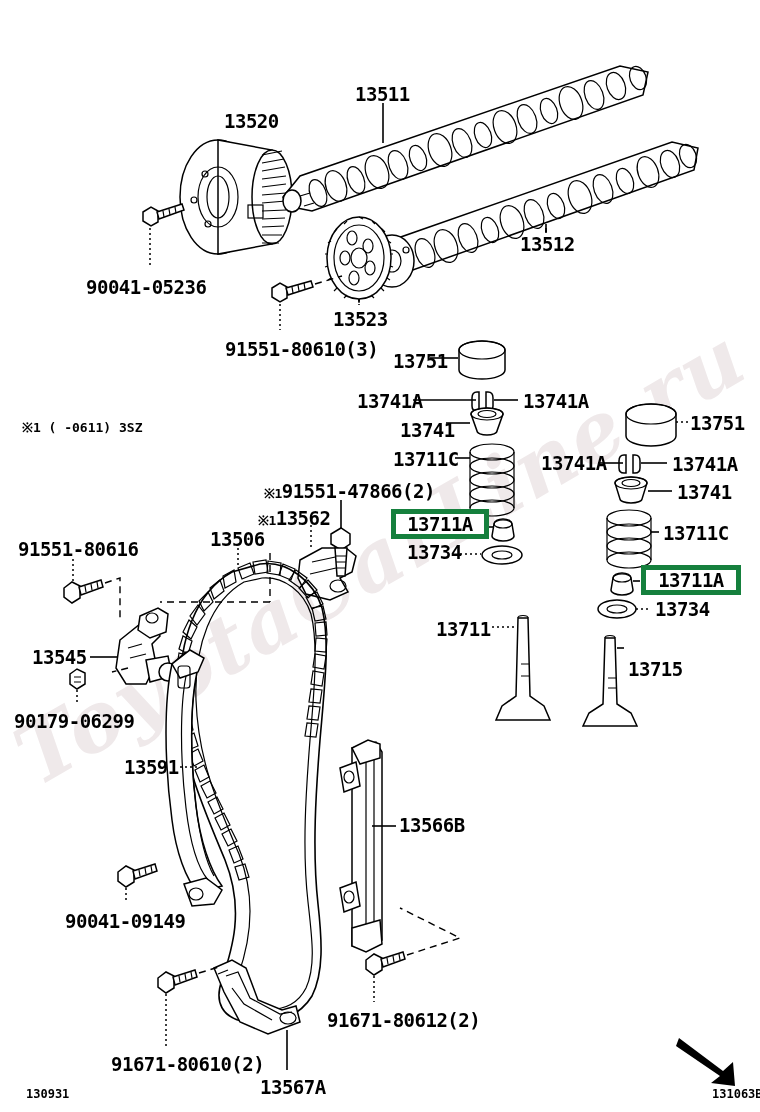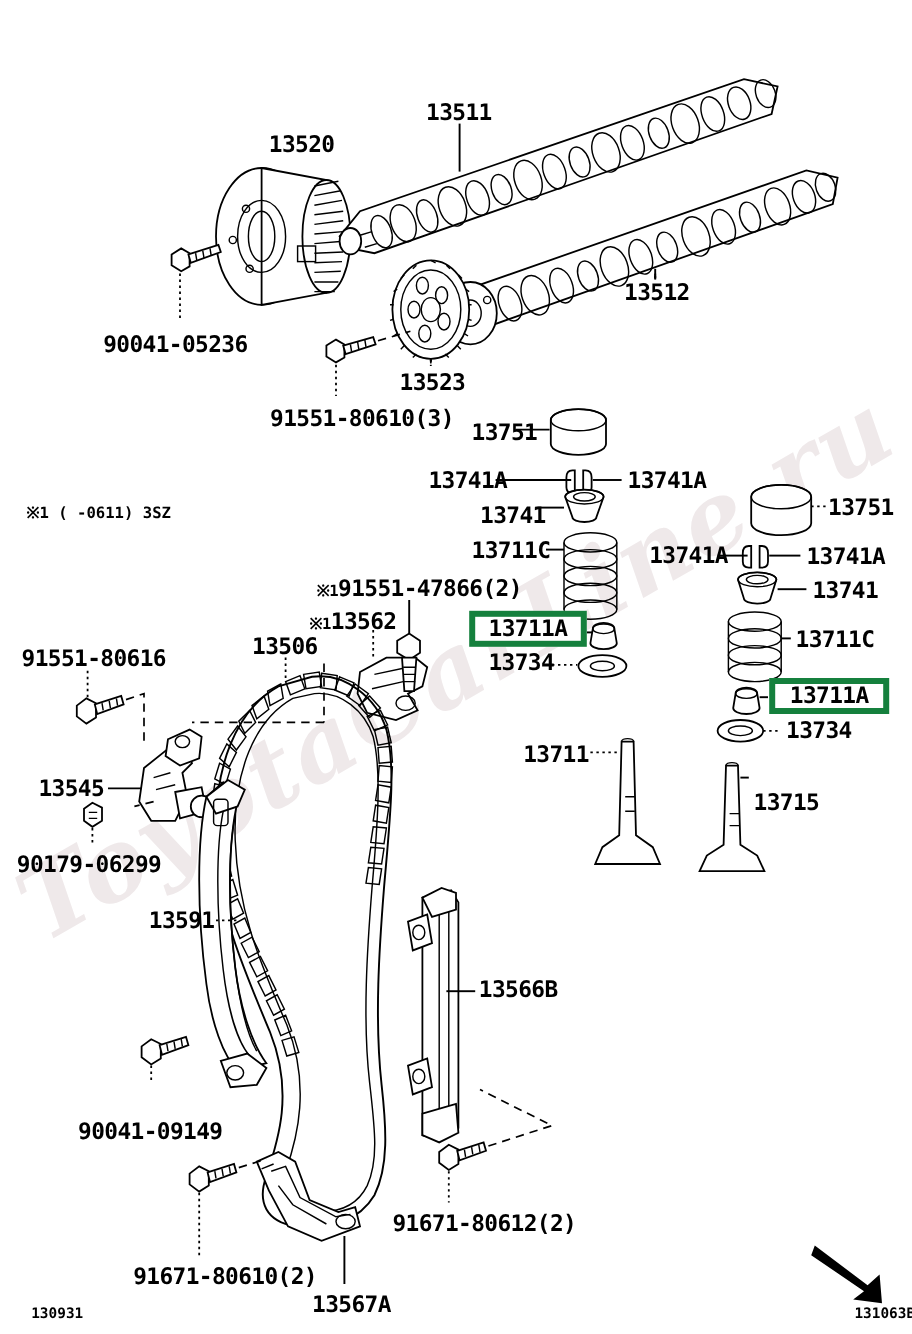--- a/index.html
+++ b/index.html
@@ -429,21 +429,21 @@
     <div class="lbl" style="left:407px;top:543px;">13734</div>
     <div class="lbl" style="left:655px;top:600px;">13734</div>
     <div class="lbl" style="left:436px;top:620px;">13711</div>
     <div class="lbl" style="left:628px;top:660px;">13715</div>
     <div class="lbl" style="left:210px;top:530px;">13506</div>
     <div class="lbl" style="left:18px;top:540px;">91551-80616</div>
     <div class="lbl" style="left:32px;top:648px;">13545</div>
     <div class="lbl" style="left:14px;top:712px;">90179-06299</div>
     <div class="lbl" style="left:124px;top:758px;">13591</div>
     <div class="lbl" style="left:399px;top:816px;">13566B</div>
-    <div class="lbl" style="left:65px;top:912px;margin-top:22px;">90041-09149</div>
+    <div class="lbl" style="left:65px;top:912px;">90041-09149</div>
     <div class="lbl" style="left:327px;top:1011px;">91671-80612(2)</div>
     <div class="lbl" style="left:111px;top:1055px;">91671-80610(2)</div>
     <div class="lbl" style="left:260px;top:1078px;">13567A</div>
   </div>
 
   <div style="position:absolute;left:264px;top:482px;">
     <span class="lbl sm" style="position:static;">※1</span><span class="lbl" style="position:static;">91551-47866(2)</span>
   </div>
   <div style="position:absolute;left:258px;top:509px;">
     <span class="lbl sm" style="position:static;">※1</span><span class="lbl" style="position:static;">13562</span>

